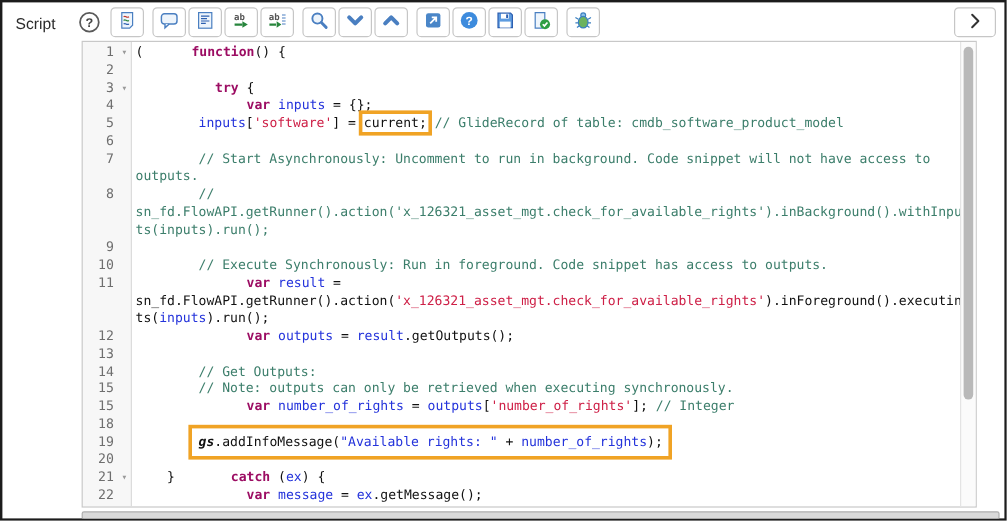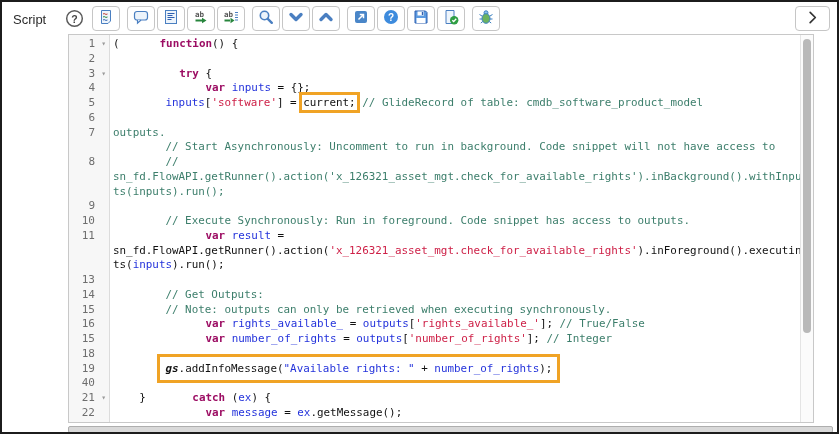--- a/index.html
+++ b/index.html
@@ -218,22 +218,22 @@
         </div>
         <div class="line">
           <div class="gut">6</div>
           <div class="rows">
             <div class="row"></div>
           </div>
         </div>
         <div class="line">
           <div class="gut">7</div>
           <div class="rows">
+            <div class="row"><span class="tk-c">        // Start Asynchronously: Uncomment to run in background. Code snippet will not have access to</span></div>
             <div class="row"><span class="tk-c">outputs.</span></div>
-            <div class="row"><span class="tk-c">        // Start Asynchronously: Uncomment to run in background. Code snippet will not have access to</span></div>
           </div>
         </div>
         <div class="line">
           <div class="gut">8</div>
           <div class="rows">
             <div class="row"><span class="tk-c">        // </span></div>
             <div class="row"><span class="tk-c">sn_fd.FlowAPI.getRunner().action('x_126321_asset_mgt.check_for_available_rights').inBackground().withInpu</span></div>
             <div class="row"><span class="tk-c">ts(inputs).run();</span></div>
           </div>
         </div>
@@ -251,63 +251,63 @@
         </div>
         <div class="line">
           <div class="gut">11</div>
           <div class="rows">
             <div class="row"><span class="tk-p">        </span><span class="tk-k">var</span><span class="tk-p"> </span><span class="tk-v">result</span><span class="tk-p"> =</span></div>
             <div class="row"><span class="tk-p">sn_fd.FlowAPI.getRunner().action(</span><span class="tk-s">'x_126321_asset_mgt.check_for_available_rights'</span><span class="tk-p">).inForeground().executing</span></div>
             <div class="row"><span class="tk-p">ts(</span><span class="tk-v">inputs</span><span class="tk-p">).run();</span></div>
           </div>
         </div>
         <div class="line">
+          <div class="gut">12</div>
+          <div class="rows">
+            <div class="row"><span class="tk-p">        </span><span class="tk-k">var</span><span class="tk-p"> </span><span class="tk-v">outputs</span><span class="tk-p"> = </span><span class="tk-v">result</span><span class="tk-p">.getOutputs();</span></div>
+          </div>
+        </div>
+        <div class="line">
           <div class="gut">13</div>
           <div class="rows">
             <div class="row"></div>
           </div>
         </div>
         <div class="line">
           <div class="gut">14</div>
           <div class="rows">
             <div class="row"><span class="tk-c">        // Get Outputs:</span></div>
           </div>
         </div>
         <div class="line">
           <div class="gut">15</div>
           <div class="rows">
             <div class="row"><span class="tk-c">        // Note: outputs can only be retrieved when executing synchronously.</span></div>
           </div>
         </div>
         <div class="line">
-          <div class="gut">16</div>
-          <div class="rows">
-            <div class="row"><span class="tk-p">        </span><span class="tk-k">var</span><span class="tk-p"> </span><span class="tk-v">rights_available_</span><span class="tk-p"> = </span><span class="tk-v">outputs</span><span class="tk-p">[</span><span class="tk-s">'rights_available_'</span><span class="tk-p">]; </span><span class="tk-c">// True/False</span></div>
-          </div>
-        </div>
-        <div class="line">
           <div class="gut">15</div>
           <div class="rows">
             <div class="row"><span class="tk-p">        </span><span class="tk-k">var</span><span class="tk-p"> </span><span class="tk-v">number_of_rights</span><span class="tk-p"> = </span><span class="tk-v">outputs</span><span class="tk-p">[</span><span class="tk-s">'number_of_rights'</span><span class="tk-p">]; </span><span class="tk-c">// Integer</span></div>
           </div>
         </div>
         <div class="line">
           <div class="gut">18</div>
           <div class="rows">
             <div class="row"></div>
           </div>
         </div>
         <div class="line">
           <div class="gut">19</div>
           <div class="rows">
             <div class="row"><span class="tk-p">        </span><span class="hlbox hlbox-lg"><span class="tk-g">gs</span><span class="tk-p">.addInfoMessage(</span><span class="tk-d">"Available rights: "</span><span class="tk-p"> + </span><span class="tk-v">number_of_rights</span><span class="tk-p">);</span></span></div>
           </div>
         </div>
         <div class="line">
-          <div class="gut">40</div>
+          <div class="gut">20</div>
           <div class="rows">
             <div class="row"></div>
           </div>
         </div>
         <div class="line">
           <div class="gut">21<span class="fold">▾</span></div>
           <div class="rows">
             <div class="row"><span class="tk-p">    } </span><span class="tk-k">catch</span><span class="tk-p"> (</span><span class="tk-v">ex</span><span class="tk-p">) {</span></div>
           </div>
         </div>

